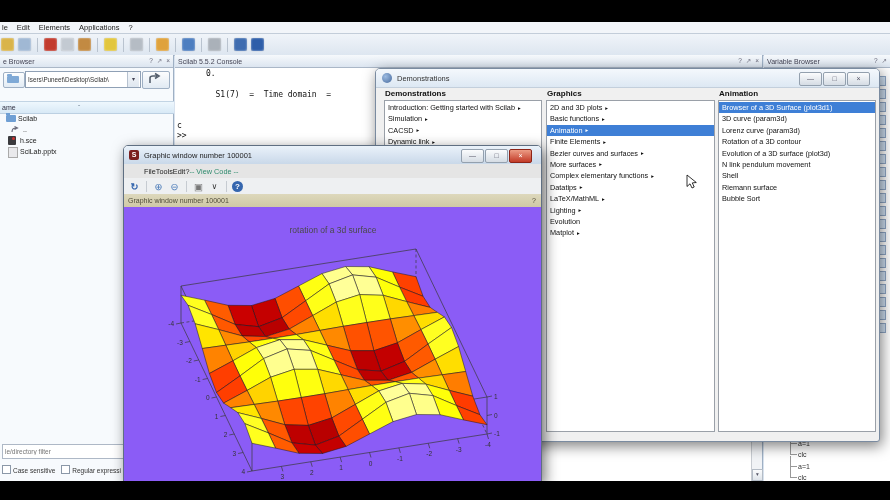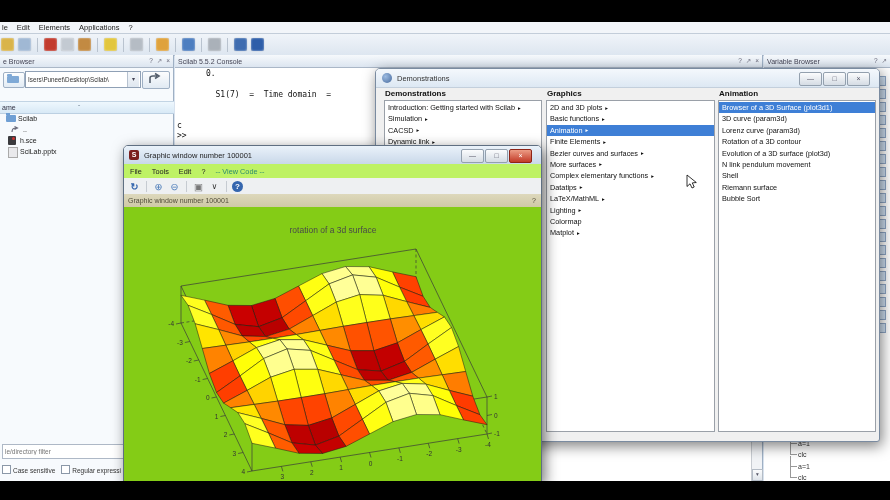--- a/index.html
+++ b/index.html
@@ -99,38 +99,38 @@
 
   
   .gw{position:absolute;left:123px;top:145px;width:417px;height:336px;z-index:20;
       background:#fff;border:1px solid #5f6f82;border-radius:5px 5px 0 0;
       box-shadow:3px 4px 14px rgba(0,0,0,.55);}
   .gw-title{position:absolute;left:0;top:0;right:0;height:18px;border-radius:4px 4px 0 0;
       background:linear-gradient(#eaf2fa,#c9d8e9);border-bottom:1px solid #9fafc2;
       display:flex;align-items:center;font-size:7.5px;color:#222;}
   .gw-title .appic{width:10px;height:10px;border-radius:2px;margin:0 5px 0 5px;background:#7a1f1f;
       color:#fff;font-size:7px;font-weight:bold;text-align:center;line-height:10px;}
-  .gw-menu{position:absolute;left:0;top:18px;right:0;height:14px;background:#bef264;
-      border-bottom:1px solid #d8d8d4;display:flex;align-items:center;gap:10px;
-      padding-left:6px;font-size:7.3px;color:#222;}
+  .gw-menu{position:absolute;left:0;top:18px;right:0;height:14px;background:#e5e5e5;
+      border-bottom:1px solid #d8d8d4;display:flex;align-items:center;
+      padding-left:20px;font-size:7.3px;color:#222;}
   .gw-menu .vc{color:#2e8b6e;}
   .gw-tools{position:absolute;left:0;top:32px;right:0;height:16px;background:#eef0f2;
       border-bottom:1px solid #c9cdd2;display:flex;align-items:center;gap:3px;padding-left:4px;}
   .gic{width:13px;height:13px;text-align:center;line-height:13px;font-size:9.5px;color:#4a7ab8;}
   .gic.rot{color:#3566ae;font-weight:bold;}
   .gic.ov{color:#777;}
   .gic.dt{color:#333;font-size:8px;}
   .gic.help{background:#3566ae;color:#fff;border-radius:50%;font-size:8px;font-weight:bold;
             width:11px;height:11px;line-height:11px;}
   .gsep{width:1px;height:11px;background:#c6cbd1;margin:0 2px;}
   .gw-info{position:absolute;left:0;top:48px;right:0;height:13px;
       background:linear-gradient(#ddd8bc,#cfc9a6);border-bottom:1px solid #b3ae8e;
       font-size:7px;color:#4f4b38;line-height:13px;padding-left:4px;}
   .gw-info b{position:absolute;right:5px;top:0;font-weight:normal;font-size:7px;}
-  .gw-canvas{position:absolute;left:0;top:61px;right:0;bottom:0;background:#84cc16;overflow:hidden;}
+  .gw-canvas{position:absolute;left:0;top:61px;right:0;bottom:0;background:#8b5cf6;overflow:hidden;}
 
   
   .cursor{position:absolute;left:686px;top:174px;z-index:110;}
 </style>
 </head>
 <body>
 
 <div class="screen">
   <div class="bar top"></div>
   <div class="bar bottom"></div>
@@ -296,21 +296,21 @@
         <div class="demo-item">2D and 3D plots<span class="arr">▸</span></div>
         <div class="demo-item">Basic functions<span class="arr">▸</span></div>
         <div class="demo-item sel">Animation<span class="arr">▸</span></div>
         <div class="demo-item">Finite Elements<span class="arr">▸</span></div>
         <div class="demo-item">Bezier curves and surfaces<span class="arr">▸</span></div>
         <div class="demo-item">More surfaces<span class="arr">▸</span></div>
         <div class="demo-item">Complex elementary functions<span class="arr">▸</span></div>
         <div class="demo-item">Datatips<span class="arr">▸</span></div>
         <div class="demo-item">LaTeX/MathML<span class="arr">▸</span></div>
         <div class="demo-item">Lighting<span class="arr">▸</span></div>
-        <div class="demo-item">Colormap</div>
+        <div class="demo-item">Evolution</div>
         <div class="demo-item">Matplot<span class="arr">▸</span></div>
       </div>
     <div class="demo-list" style="left:342px;width:156px" id="demo-col2">
         <div class="demo-item sel">Browser of a 3D Surface (plot3d1)</div>
         <div class="demo-item">3D curve (param3d)</div>
         <div class="demo-item">Lorenz curve (param3d)</div>
         <div class="demo-item">Rotation of a 3D contour</div>
         <div class="demo-item">Evolution of a 3D surface (plot3d)</div>
         <div class="demo-item">N link pendulum movement</div>
         <div class="demo-item">Shell</div>

